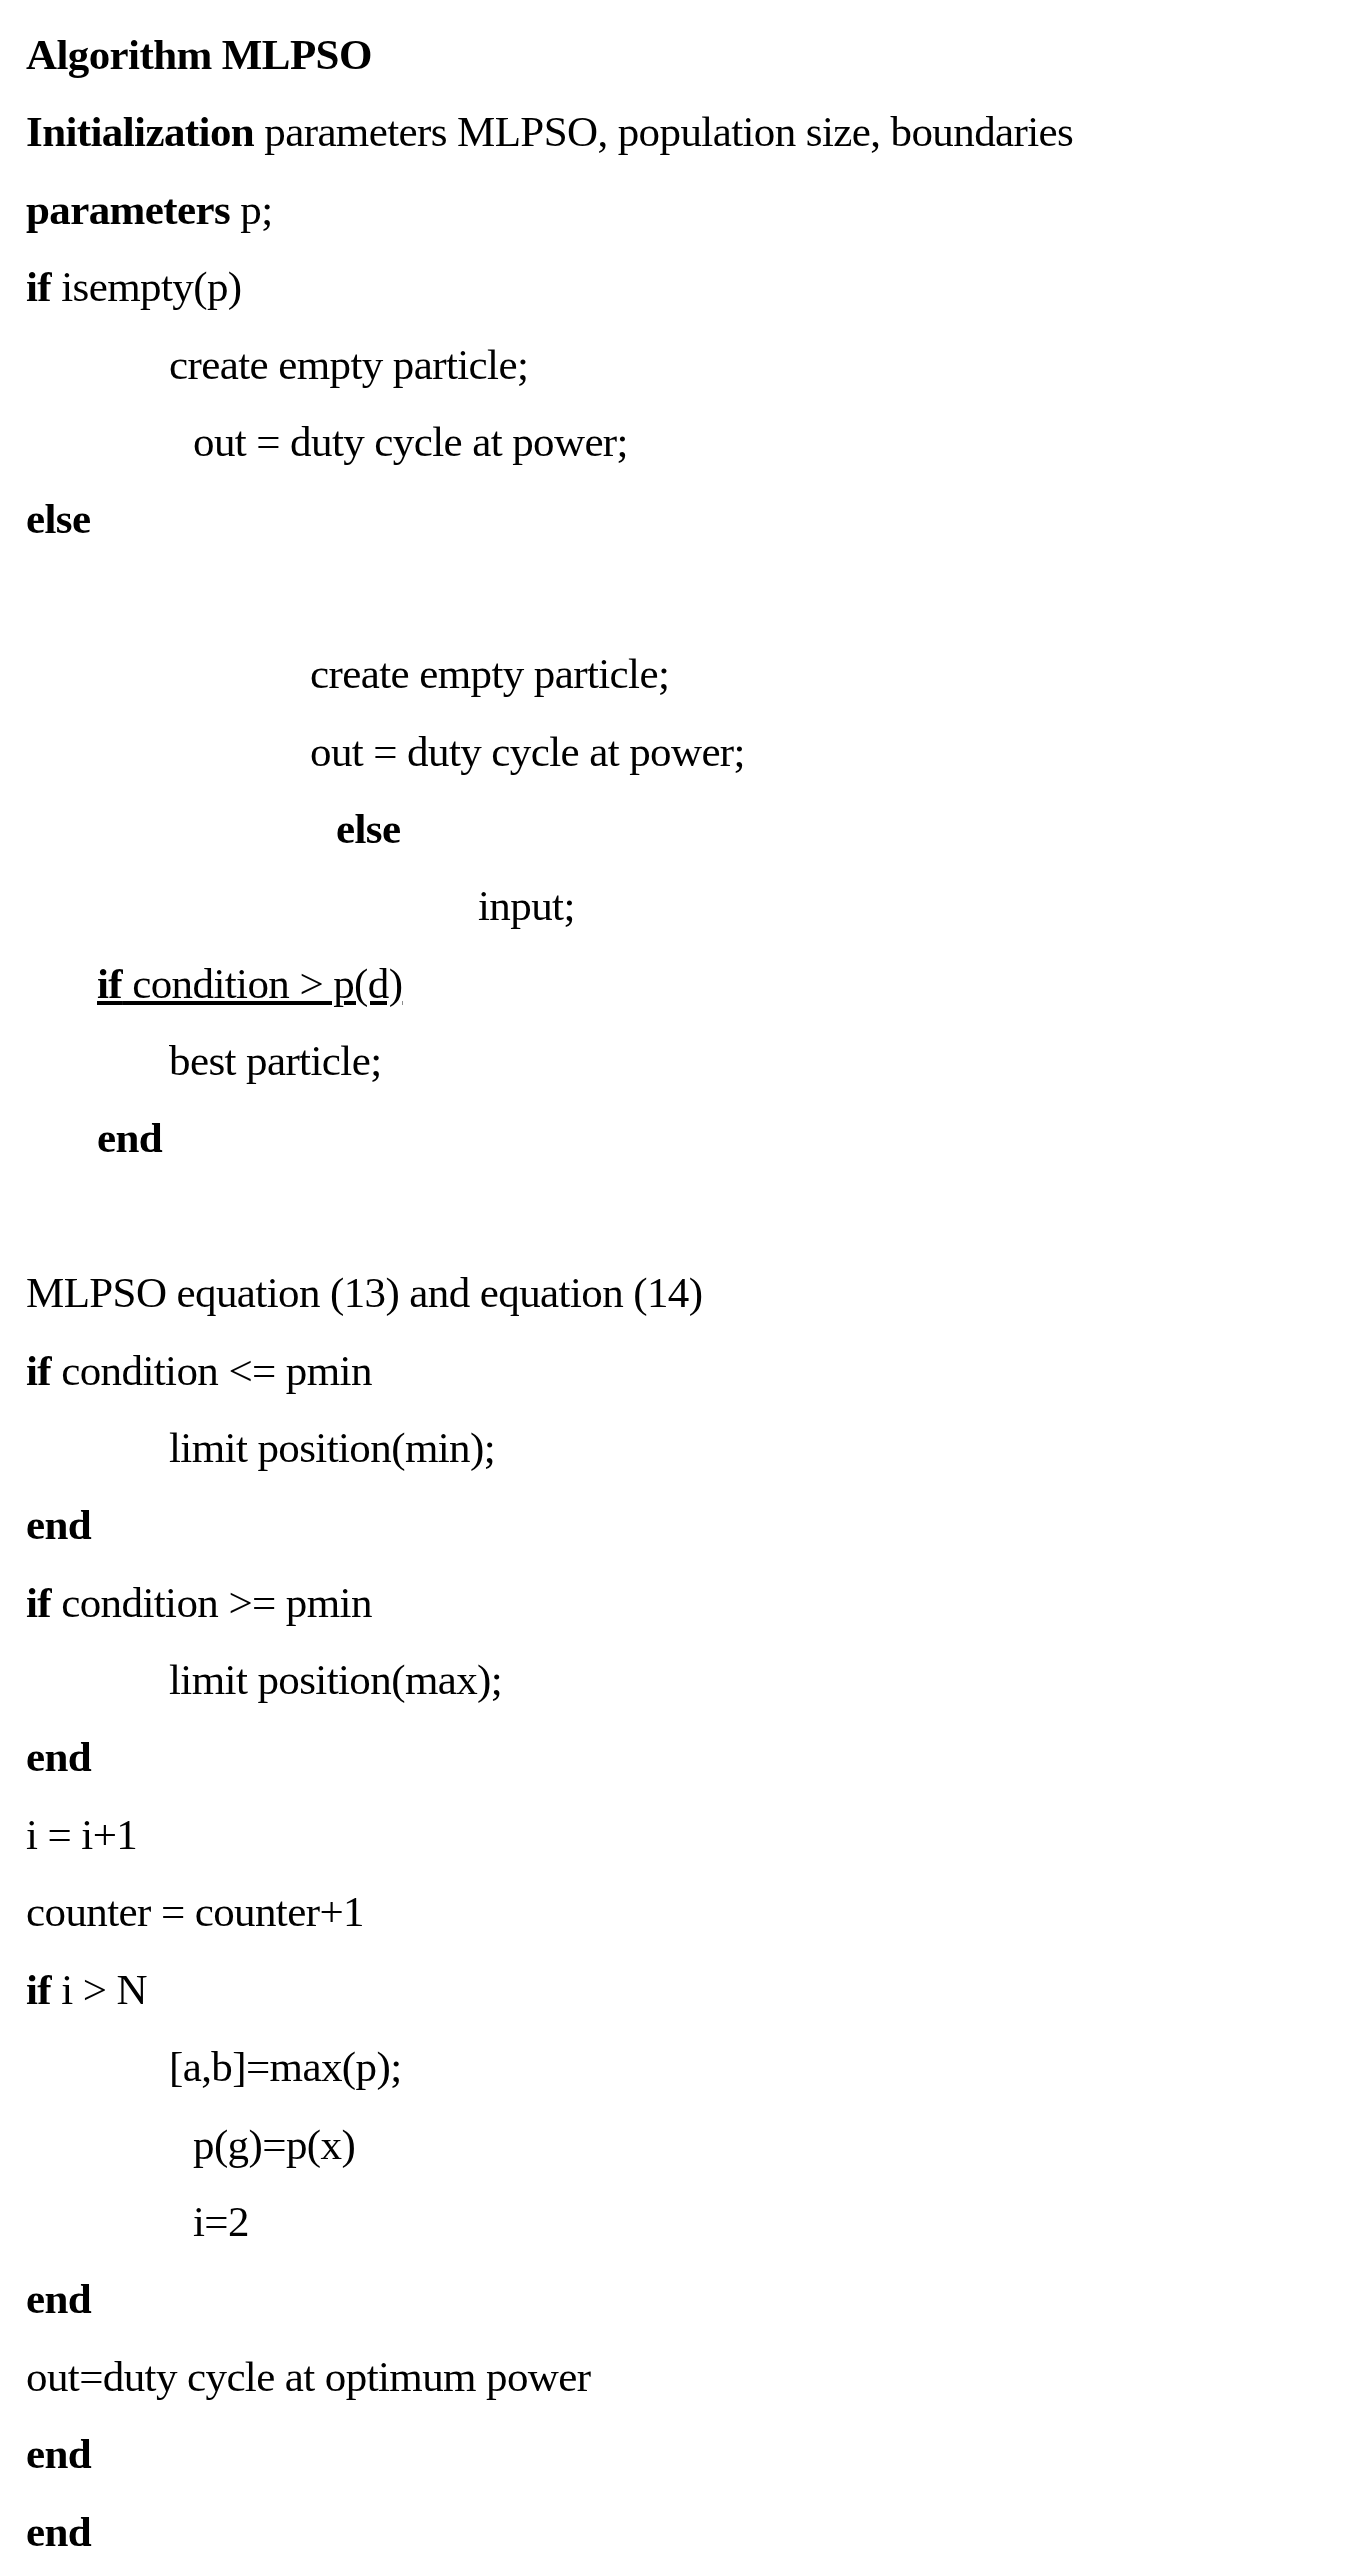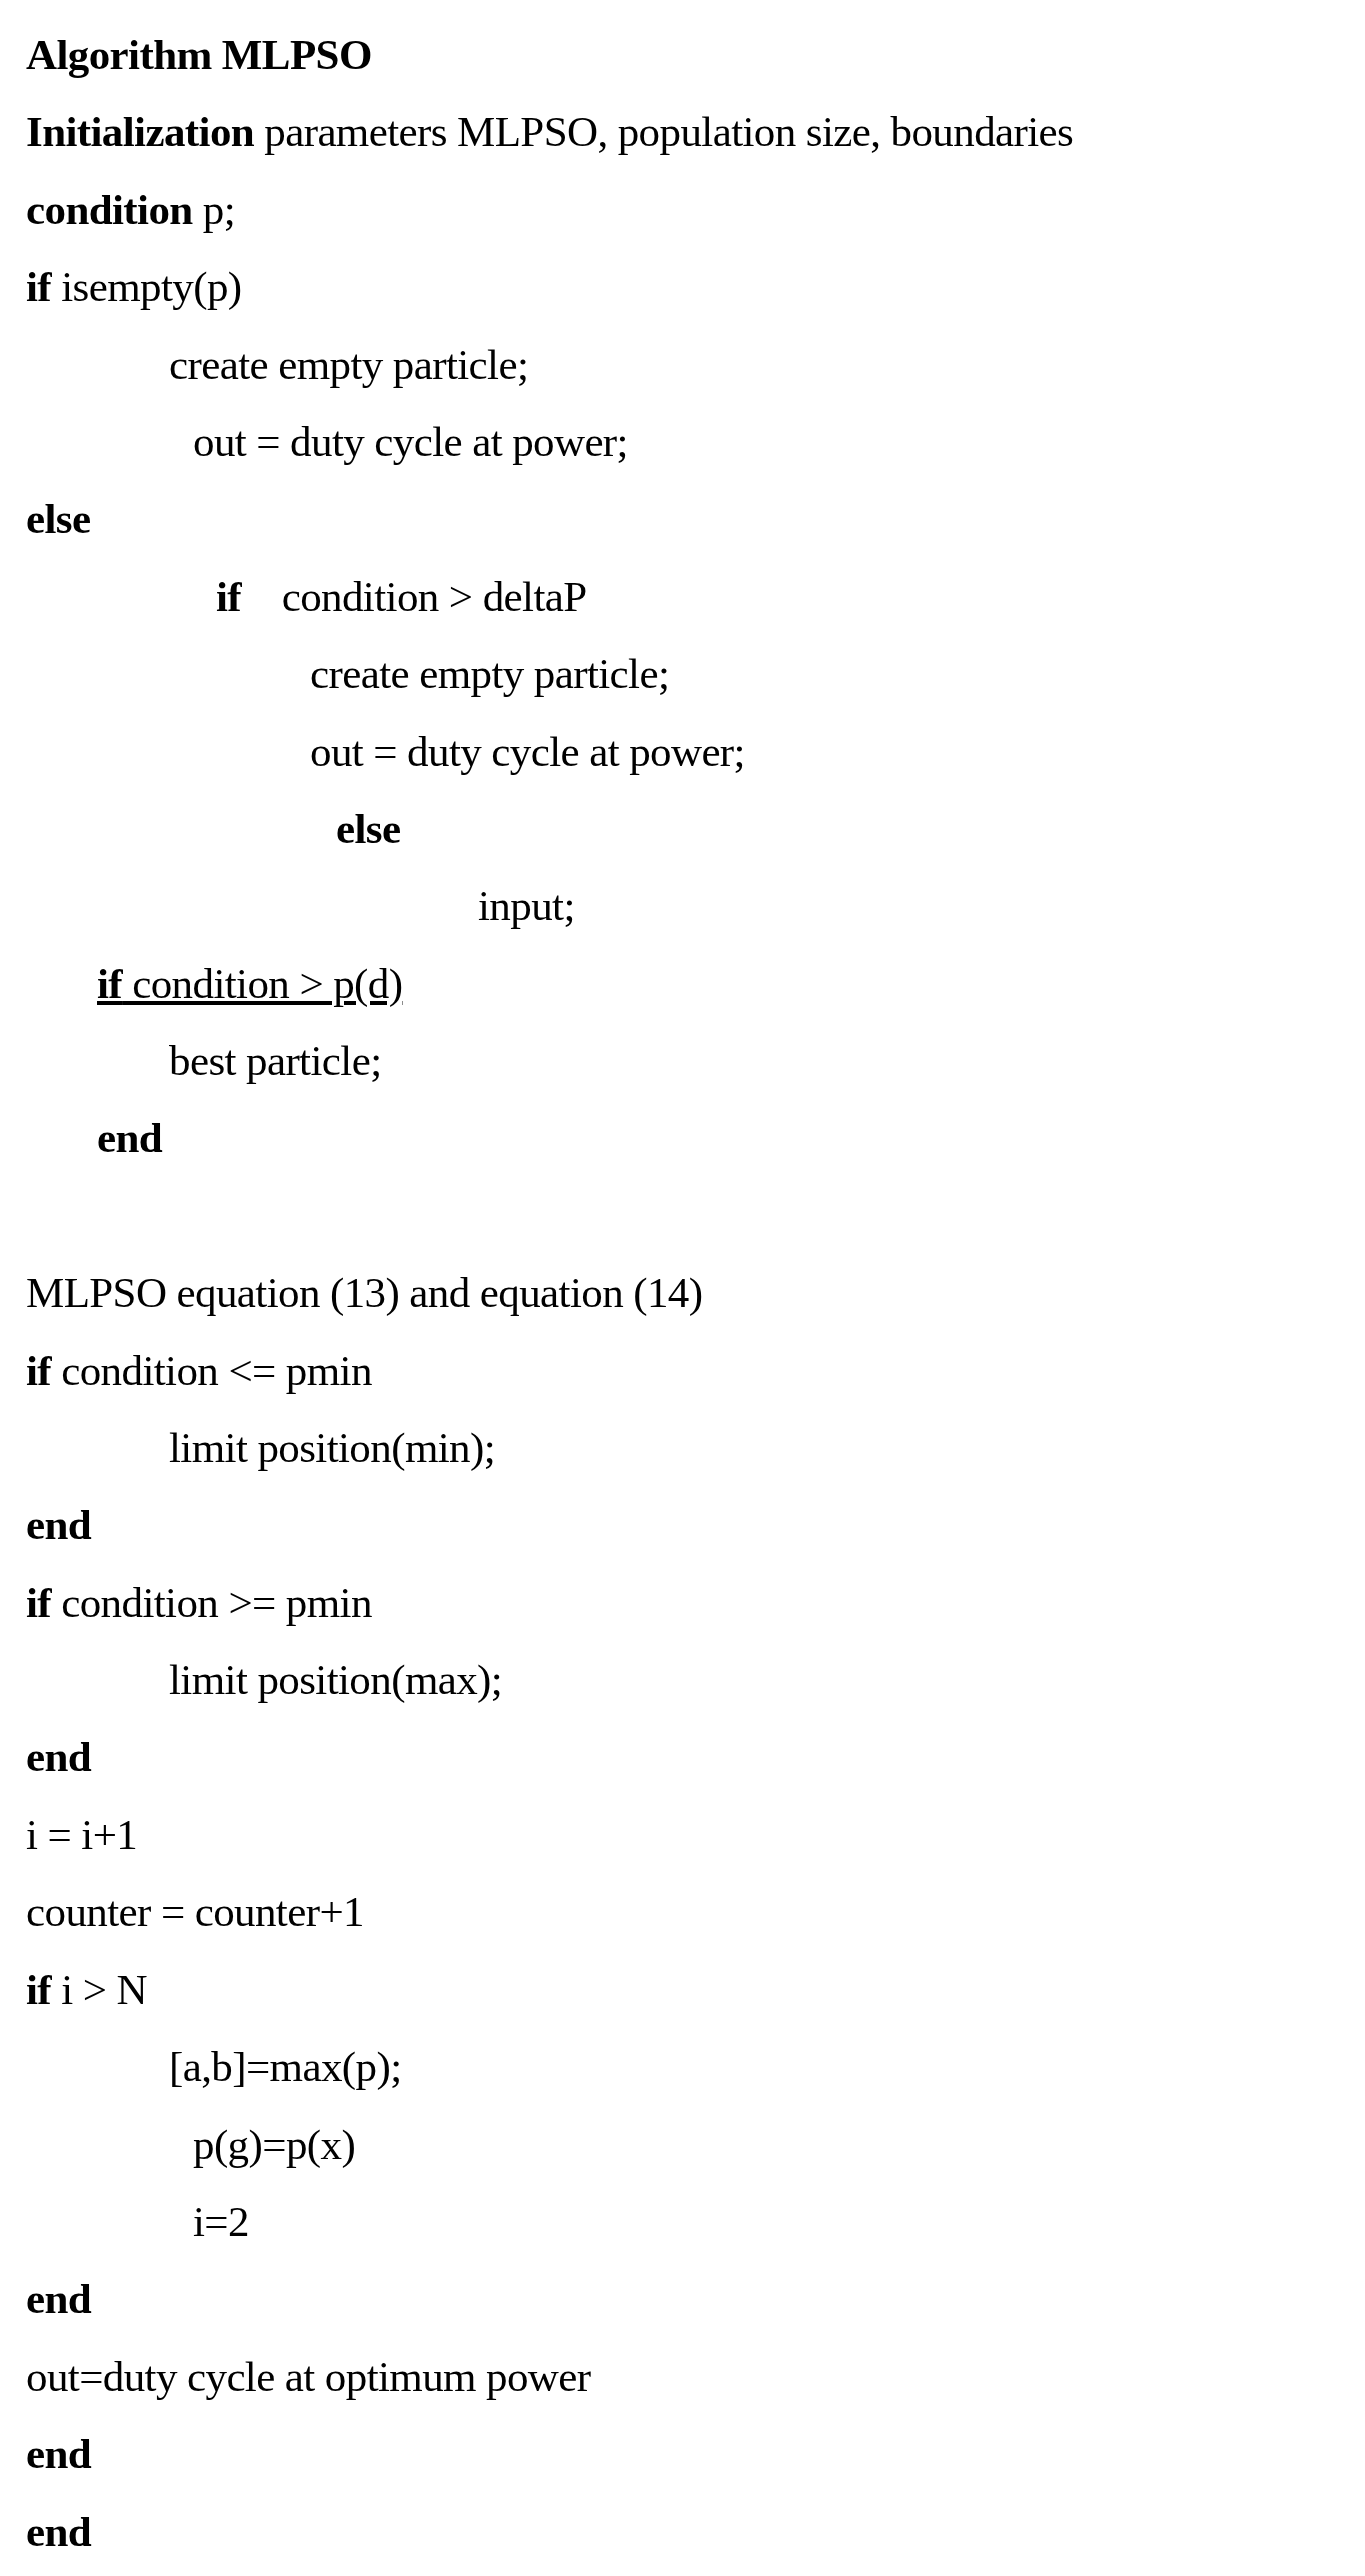--- a/index.html
+++ b/index.html
@@ -20,26 +20,25 @@
     letter-spacing: -0.6px;
   }
   .kw { font-weight: bold; }
 </style>
 </head>
 <body>
 
 <div class="doc" id="doc">
     <div class="line" style="left: 26px; top: 12.7px;"><span class="kw">Algorithm MLPSO</span></div>
     <div class="line" style="left: 26px; top: 90px;"><span class="kw">Initialization</span><span> parameters MLPSO, population size, boundaries</span></div>
-    <div class="line" style="left: 26px; top: 168px;"><span class="kw">condition</span><span> p;</span></div>
+    <div class="line" style="left: 26px; top: 168px;"><span class="kw">parameters</span><span> p;</span></div>
     <div class="line" style="left: 26px; top: 245px;"><span class="kw">if</span><span> isempty(p)</span></div>
     <div class="line" style="left: 169px; top: 323px;"><span>create empty particle;</span></div>
     <div class="line" style="left: 193px; top: 400px;"><span>out = duty cycle at power;</span></div>
     <div class="line" style="left: 26px; top: 477px;"><span class="kw">else</span></div>
-    <div class="line" style="left: 216px; top: 555px;"><span class="kw">if</span><span>    condition &gt; deltaP</span></div>
     <div class="line" style="left: 310px; top: 632px;"><span>create empty particle;</span></div>
     <div class="line" style="left: 310px; top: 710px;"><span>out = duty cycle at power;</span></div>
     <div class="line" style="left: 336px; top: 787px;"><span class="kw">else</span></div>
     <div class="line" style="left: 478px; top: 864px;"><span>input;</span></div>
     <div class="line" style="left: 97px; top: 942px; text-decoration: underline;"><span class="kw">if</span><span> condition &gt; p(d)</span></div>
     <div class="line" style="left: 169px; top: 1019px;"><span>best particle;</span></div>
     <div class="line" style="left: 97px; top: 1096px;"><span class="kw">end</span></div>
     <div class="line" style="left: 26px; top: 1251px;"><span>MLPSO equation (13) and equation (14)</span></div>
     <div class="line" style="left: 26px; top: 1329px;"><span class="kw">if</span><span> condition &lt;= pmin</span></div>
     <div class="line" style="left: 169px; top: 1406px;"><span>limit position(min);</span></div>

